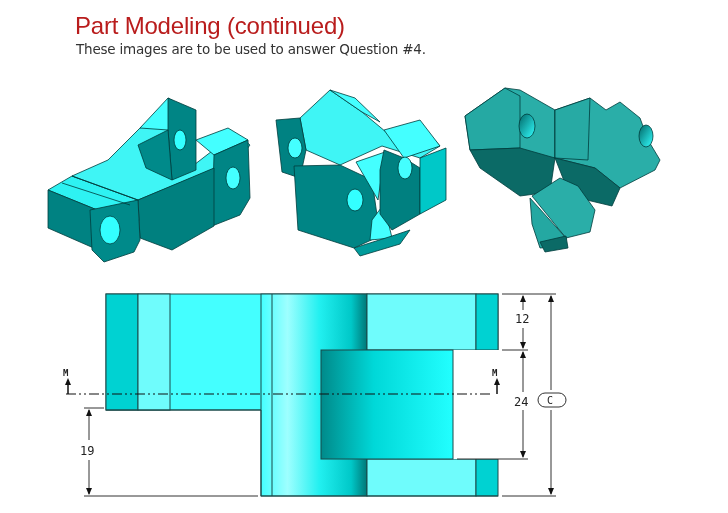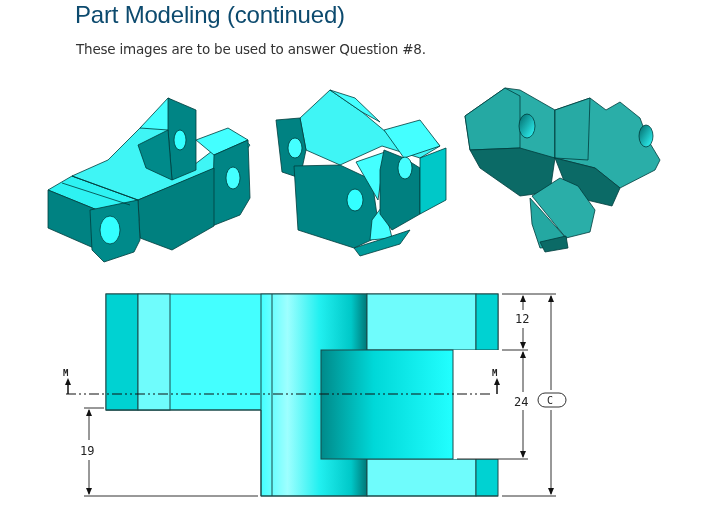--- a/index.html
+++ b/index.html
@@ -1,27 +1,27 @@
 <!DOCTYPE html>
 <html><head>
 <meta charset="utf-8">
 <style>
   html, body { margin:0; padding:0; background:#ffffff; }
   body { width:728px; height:513px; position:relative; overflow:hidden; font-family:"Liberation Sans", sans-serif; }
-  .title { position:absolute; left:75px; top:1px; font-size:24px; color:#0c4a6e; font-family:"Liberation Sans", sans-serif; letter-spacing:-0.2px; }
+  .title { position:absolute; left:75px; top:12px; font-size:24px; color:#b91c1c; font-family:"Liberation Sans", sans-serif; letter-spacing:-0.2px; }
   .subtitle { position:absolute; left:76px; top:41px; font-size:13.5px; color:#333333; font-family:"DejaVu Sans", sans-serif; letter-spacing:-0.2px; }
   svg { position:absolute; left:0; top:0; }
   .dimtext { font-family:"DejaVu Sans Mono", monospace; font-size:12px; fill:#222; }
   .mtext { font-family:"DejaVu Sans Mono", monospace; font-size:9px; font-weight:bold; fill:#222; }
 </style>
 </head>
 <body>
 
 <div class="title">Part Modeling (continued)</div>
-<div class="subtitle">These images are to be used to answer Question #8.</div>
+<div class="subtitle">These images are to be used to answer Question #4.</div>
 
 <svg width="728" height="513" viewBox="0 0 728 513">
   <defs>
     <linearGradient id="cylGrad" x1="0" x2="1" y1="0" y2="0">
       <stop offset="0" stop-color="#44ffff"></stop>
       <stop offset="0.25" stop-color="#9effff"></stop>
       <stop offset="0.55" stop-color="#22f0f0"></stop>
       <stop offset="0.85" stop-color="#00c8c8"></stop>
       <stop offset="1" stop-color="#007777"></stop>
     </linearGradient>

